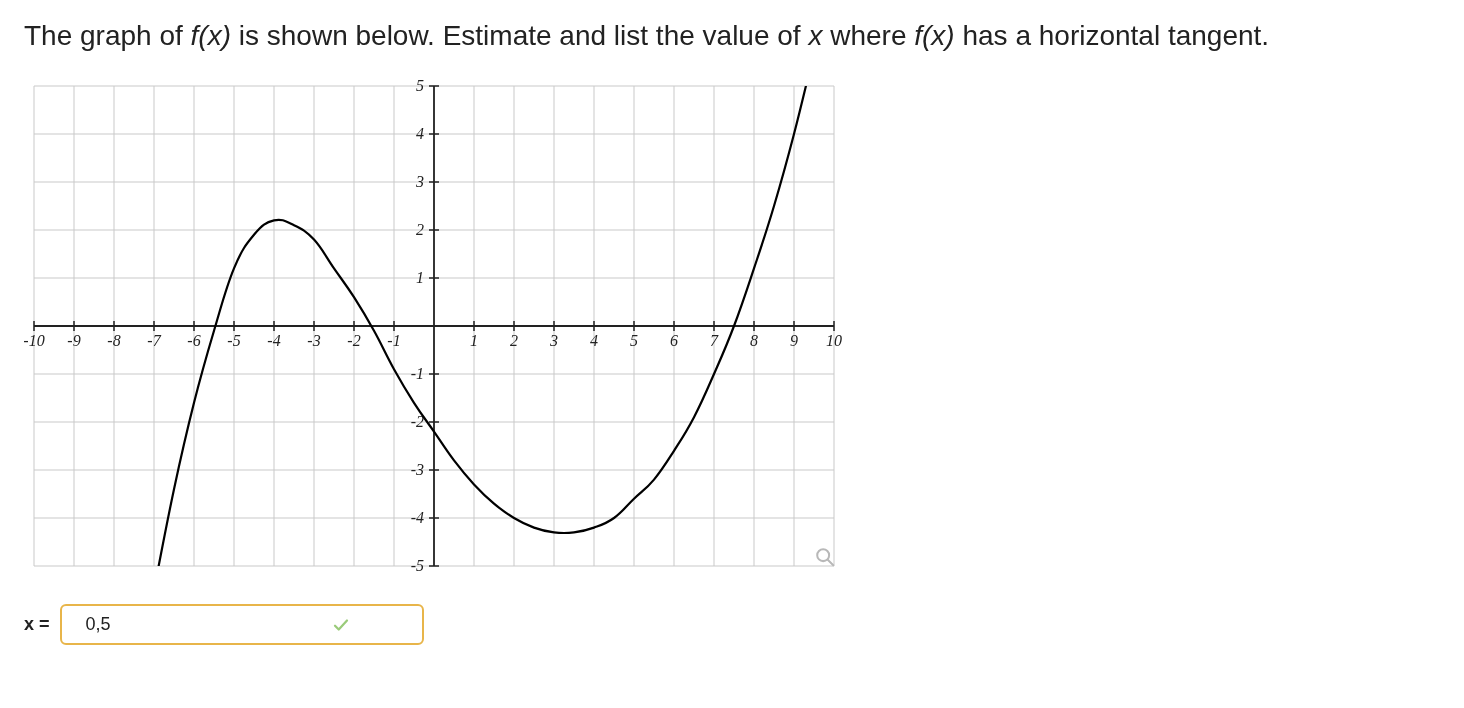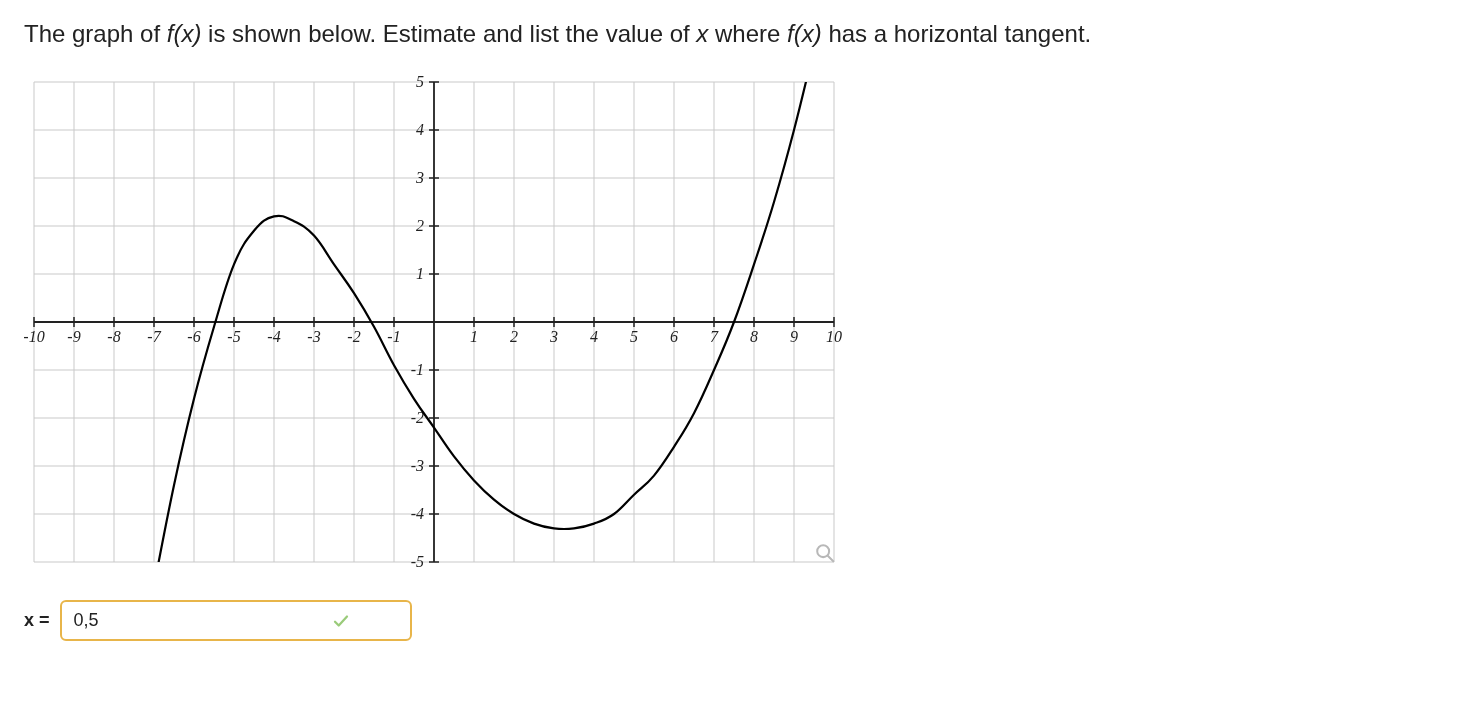--- a/index.html
+++ b/index.html
@@ -5,21 +5,21 @@
   body {
     margin: 0;
     padding: 20px 24px;
     font-family: "Comic Sans MS", "Comic Sans", "Segoe UI", Arial, sans-serif;
     font-size: 20px;
     color: #222;
     background: #fff;
   }
   .question {
     font-family: "Trebuchet MS", "Segoe UI", Arial, sans-serif;
-    font-size: 24px;
+    font-size: 28px;
     margin-bottom: 24px;
     color: #222;
   }
   .question .var { font-style: italic; }
   .chart-wrap {
     position: relative;
     width: 820px;
     height: 500px;
   }
   svg.chart { display: block; }
@@ -33,21 +33,21 @@
     font-size: 18px;
     font-weight: 600;
   }
   .answer-row .xeq { font-weight: 700; }
   .answer-input-wrap {
     position: relative;
     width: 300px;
   }
   .answer-input {
     width: 100%;
-    padding: 8px 36px 8px 12px;
+    padding: 8px 36px 8px 24px;
     font-size: 18px;
     border: 2px solid #e8b54a;
     border-radius: 6px;
     outline: none;
     color: #222;
     background: #fff;
     font-family: inherit;
   }
   .check-icon {
     position: absolute;

